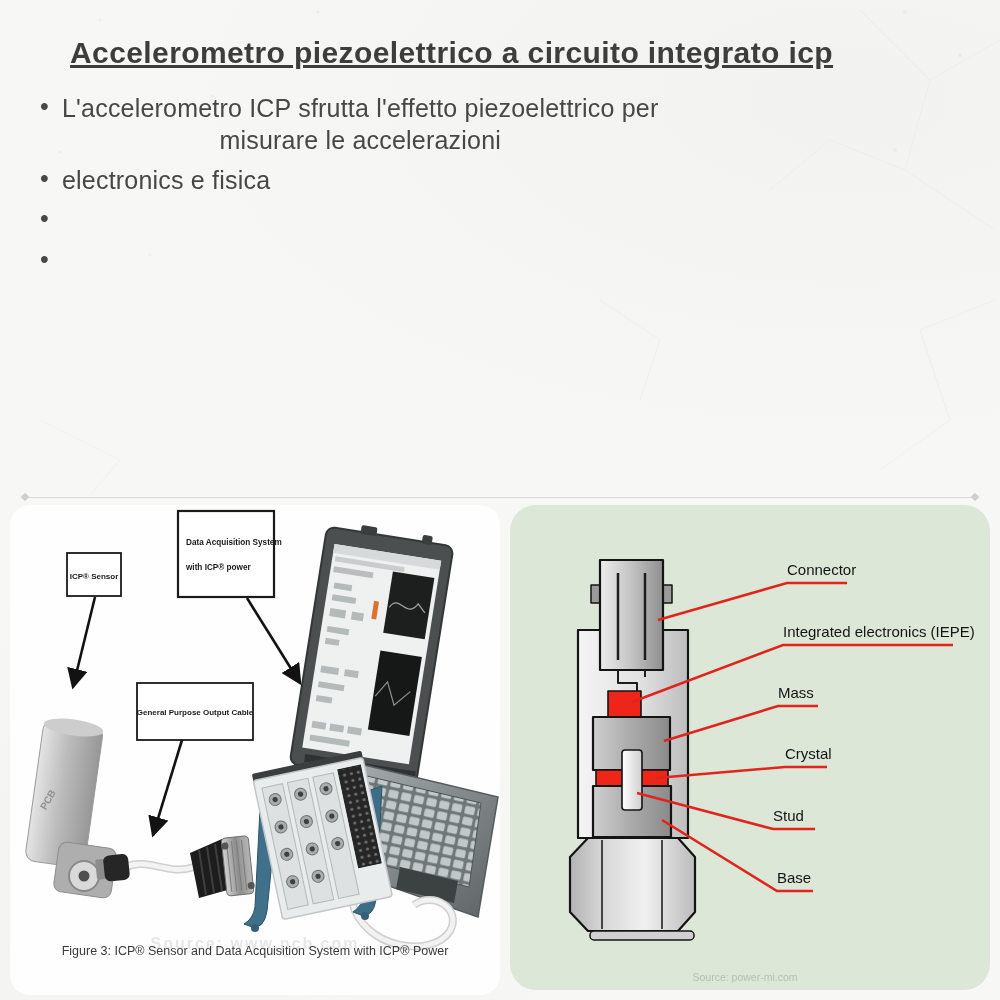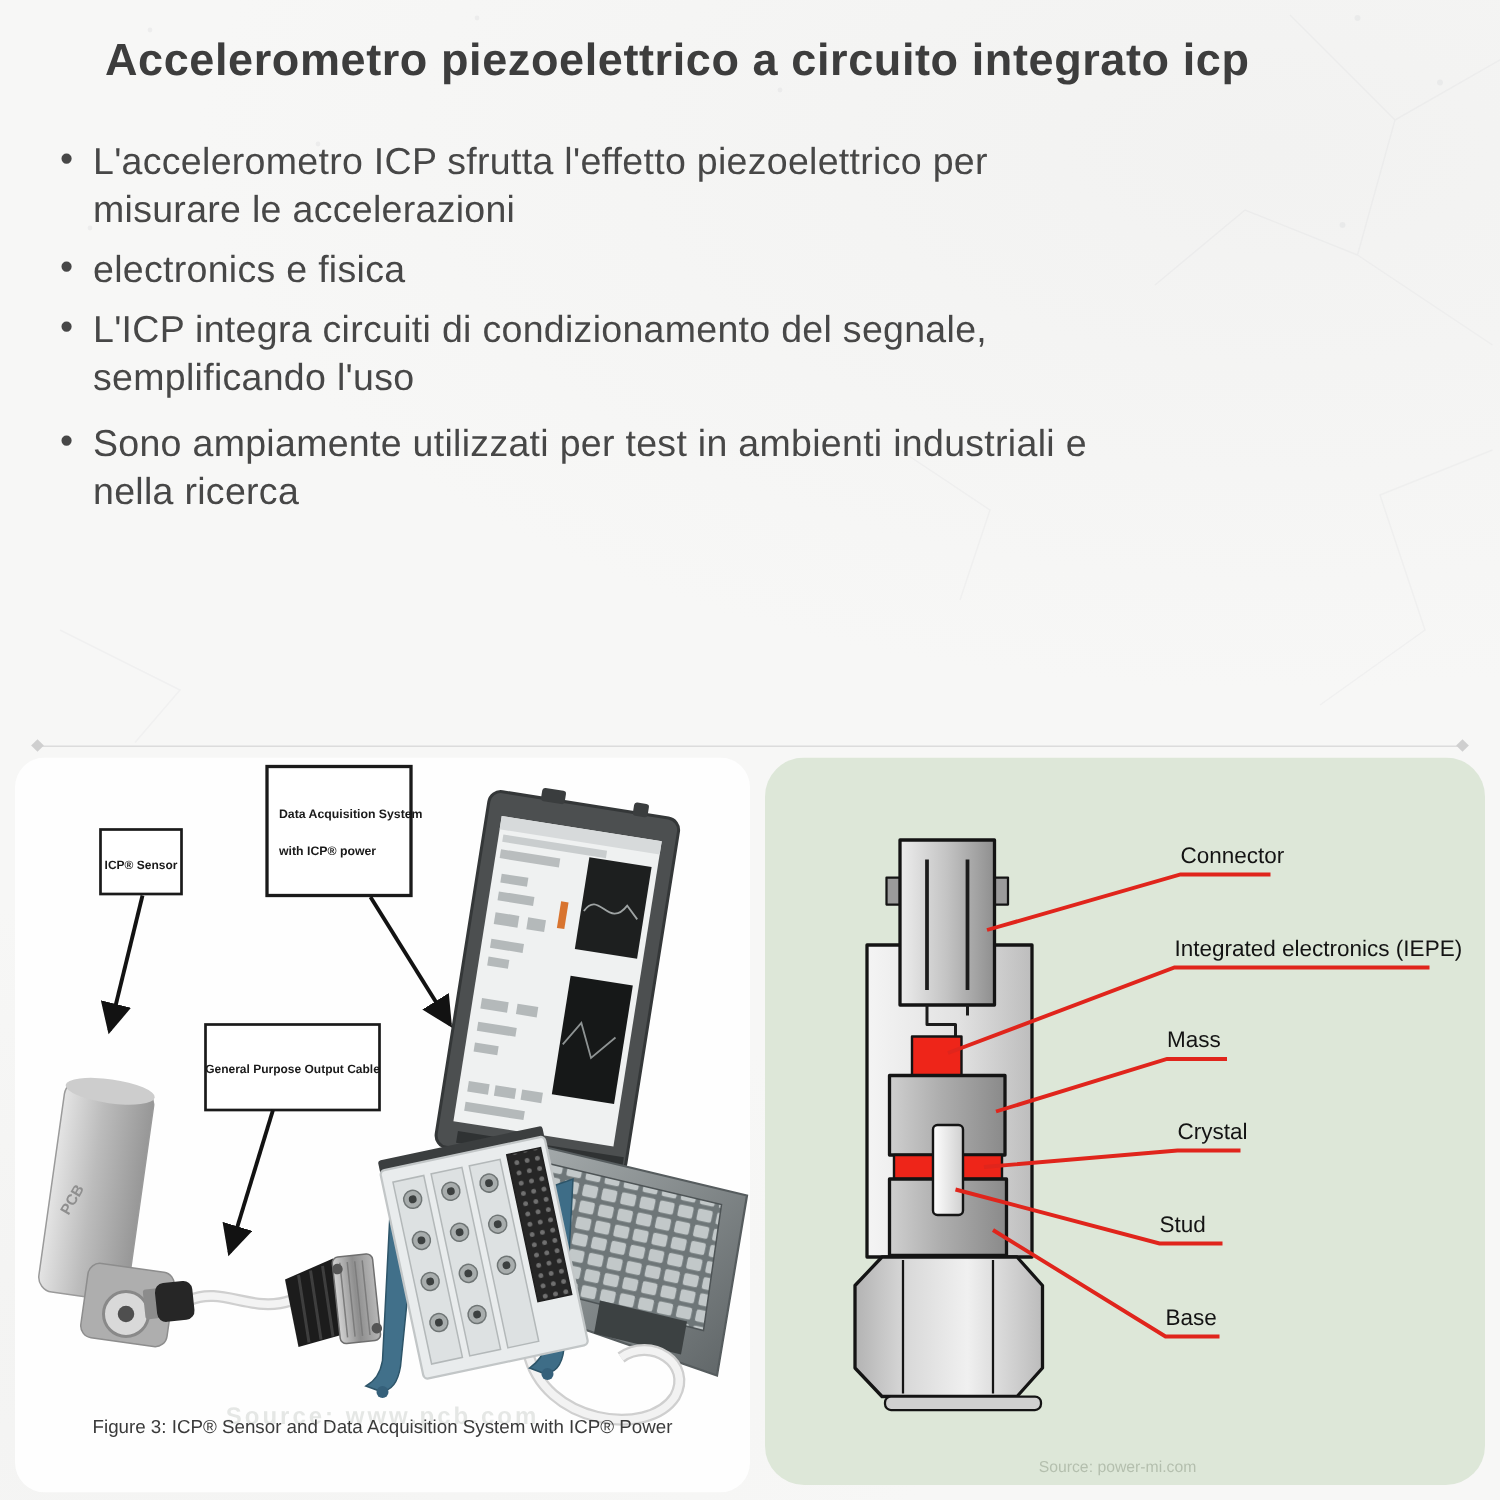--- a/index.html
+++ b/index.html
@@ -7,31 +7,31 @@
     width:1000px;height:1000px;overflow:hidden;position:relative;
     font-family:"Liberation Sans","DejaVu Sans",sans-serif;
     background:
       radial-gradient(1200px 600px at 85% 10%, #f2f2f1 0%, rgba(242,242,241,0) 60%),
       radial-gradient(900px 500px at 10% 90%, #f3f3f2 0%, rgba(243,243,242,0) 60%),
       #f7f7f6;
   }
   .slide{position:absolute;inset:0;}
   .bg-texture{position:absolute;inset:0;width:1000px;height:1000px;pointer-events:none;}
   .title{
-    position:absolute;left:70px;top:24px;margin:0;width:900px;
-    font-size:30px;font-weight:600;color:#3d3d3d;letter-spacing:.4px;
+    position:absolute;left:70px;top:36px;margin:0;width:900px;
+    font-size:30px;font-weight:600;color:#3d3d3d;letter-spacing:.4px;text-decoration:underline;
   }
   .bullets{
     position:absolute;left:40px;top:92px;width:930px;margin:0;padding:0;list-style:none;
     font-size:25px;font-weight:500;color:#474747;letter-spacing:.2px;
   }
   .bullets li{display:flex;margin:0 0 8px 0;}
   .bullets li:nth-child(3){margin-bottom:12px;}
   .dot{width:22px;flex:0 0 22px;text-align:left;color:#474747;}
-  .btext div{line-height:32px;}
+  .btext div{line-height:32px;text-align:center;}
   .divider{
     position:absolute;left:25px;top:497px;width:950px;height:1px;background:#dcdcdc;
   }
   .divider::before,.divider::after{
     content:"";position:absolute;top:-3px;width:6px;height:6px;background:#cfcfcf;transform:rotate(45deg);
   }
   .divider::before{left:-3px;}
   .divider::after{right:-3px;}
   .fig-left{position:absolute;left:10px;top:505px;width:490px;height:490px;}
   .fig-right{position:absolute;left:510px;top:505px;width:480px;height:490px;}
@@ -75,31 +75,23 @@
       </span>
     </li>
     <li>
       <span class="dot">•</span>
       <span class="btext">
         <div>electronics e fisica</div>
       </span>
     </li>
     <li>
       <span class="dot">•</span>
-      <span class="btext">
-        <div>L'ICP integra circuiti di condizionamento del segnale,</div>
-        <div>semplificando l'uso</div>
-      </span>
     </li>
     <li>
       <span class="dot">•</span>
-      <span class="btext">
-        <div>Sono ampiamente utilizzati per test in ambienti industriali e</div>
-        <div>nella ricerca</div>
-      </span>
     </li>
   </ul>
 
   <div class="divider"></div>
 
   <svg class="fig-left" viewBox="0 0 490 490">
     <defs>
       <linearGradient id="gSens" x1="0" y1="0" x2="1" y2="0">
         <stop offset="0" stop-color="#e4e4e4"></stop>
           <stop offset="0.45" stop-color="#bcbcbc"></stop>

